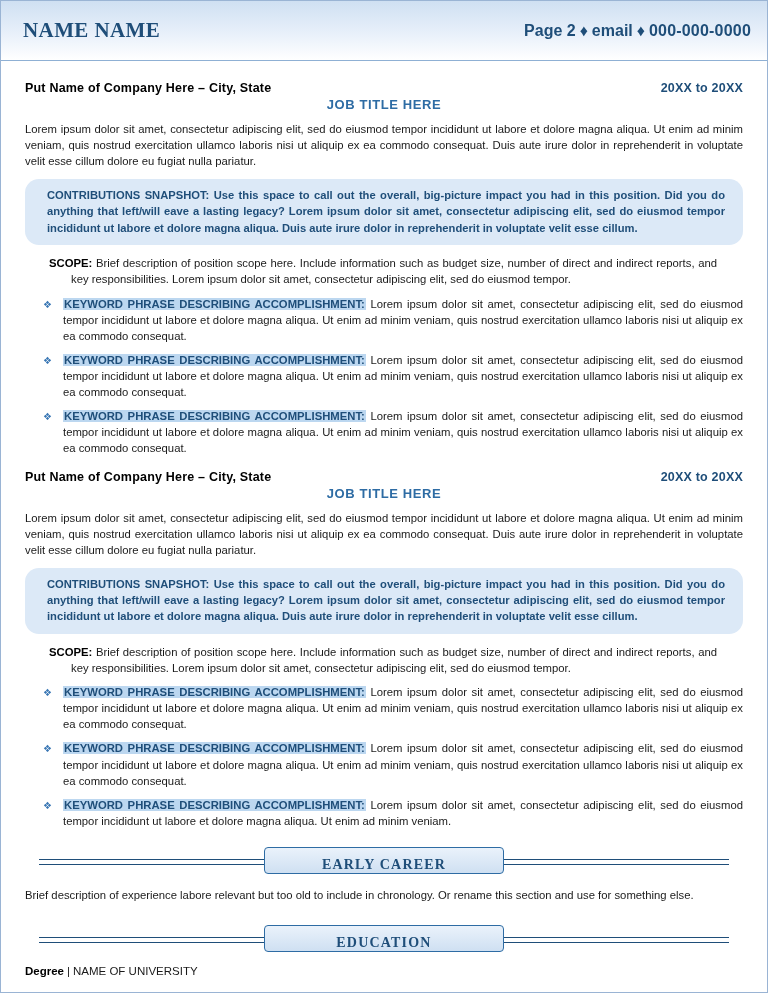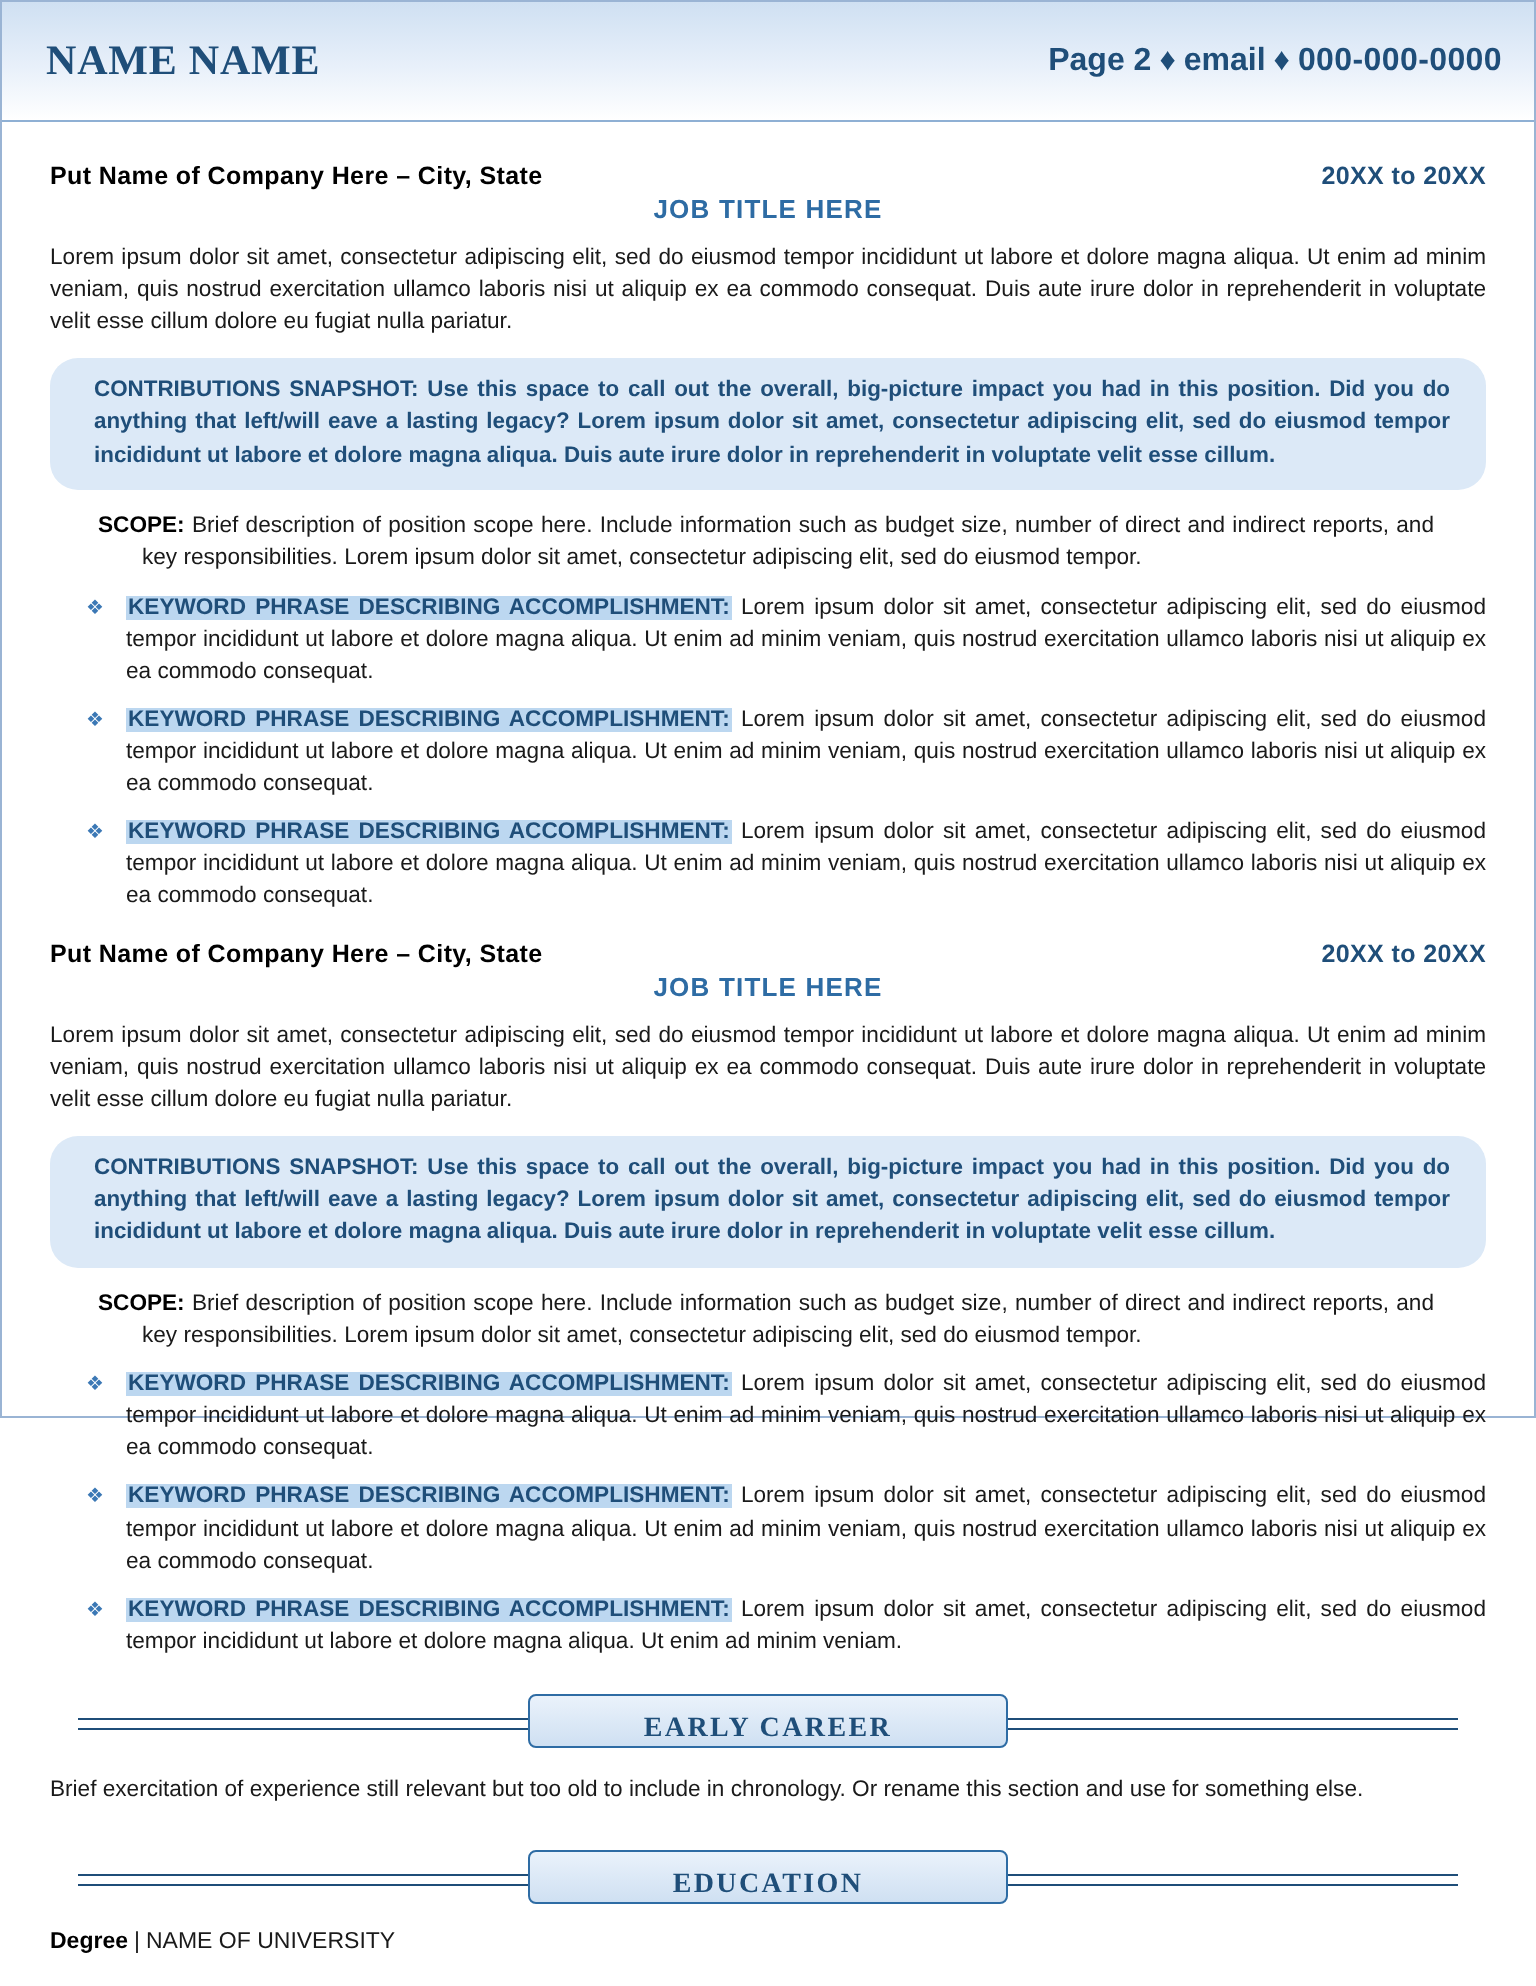--- a/index.html
+++ b/index.html
@@ -10,21 +10,21 @@
   body {
     font-family: "Liberation Serif", serif;
     width: 768px;
     height: 993px;
     position: relative;
     overflow: hidden;
   }
   .page {
     position: relative;
     width: 768px;
-    height: 709px;
+    height: 993px;
     box-sizing: border-box;
     border: 1px solid #9ab4d4;
     background: #ffffff;
   }
   
   .header {
     position: relative;
     height: 60px;
     background: linear-gradient(to bottom, #cfe0f2 0%, #e8f0fa 55%, #ffffff 100%);
     border-bottom: 1px solid #8fb0d4;
@@ -294,21 +294,21 @@
         <div class="bullet-text"><span class="kw">KEYWORD PHRASE DESCRIBING ACCOMPLISHMENT:</span><span> Lorem ipsum dolor sit amet, consectetur adipiscing elit, sed do eiusmod tempor incididunt ut labore et dolore magna aliqua. Ut enim ad minim veniam.</span></div>
       </div>
     </div>
 
     <div class="section-wrap">
       <div class="section-rule"></div>
       <div class="section-pill">
         <span>EARLY CAREER</span>
       </div>
     </div>
-    <div class="section-note">Brief exercitation of experience still relevant but too old to include in chronology. Or rename this section and use for something else.</div>
+    <div class="section-note">Brief description of experience labore relevant but too old to include in chronology. Or rename this section and use for something else.</div>
 
     <div class="section-wrap" style="margin-top:22px;">
       <div class="section-rule"></div>
       <div class="section-pill">
         <span>EDUCATION</span>
       </div>
     </div>
     <div class="degree-line">
       <b>Degree</b><span class="pipe">|</span><span>NAME OF UNIVERSITY</span>
     </div>

